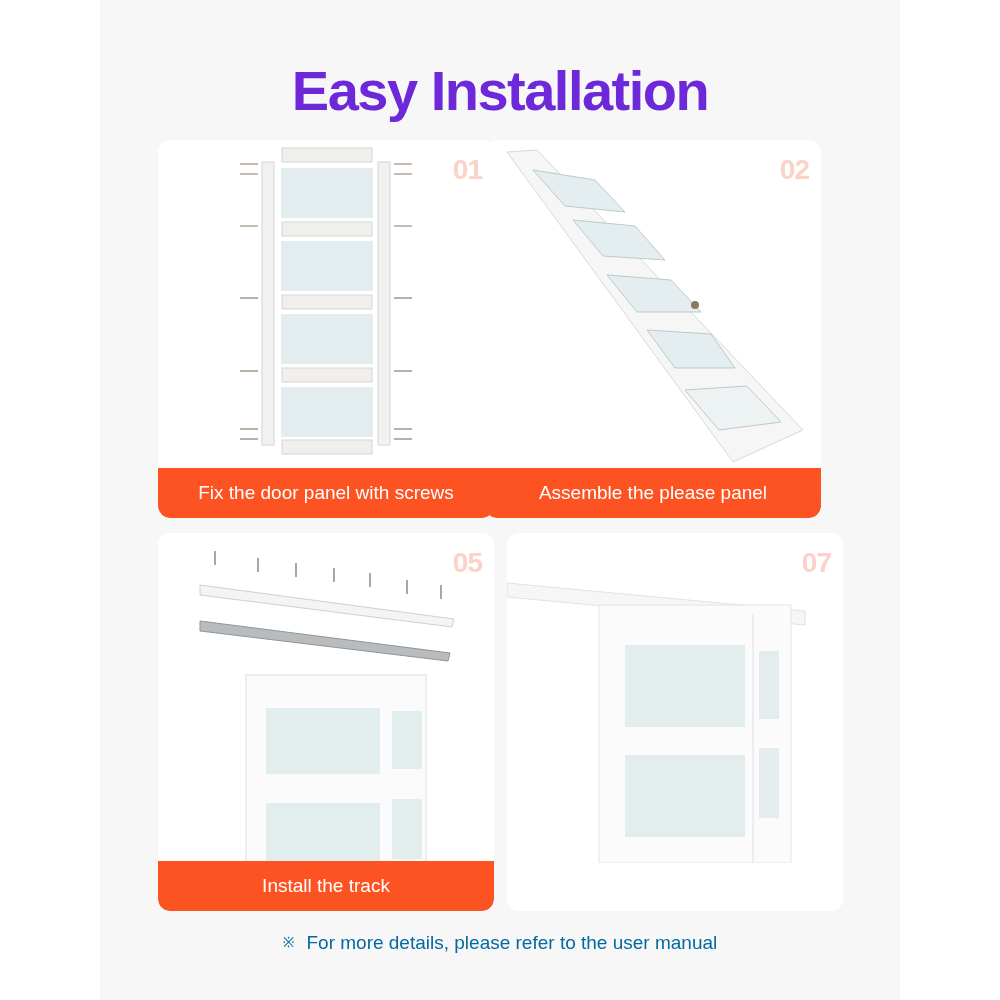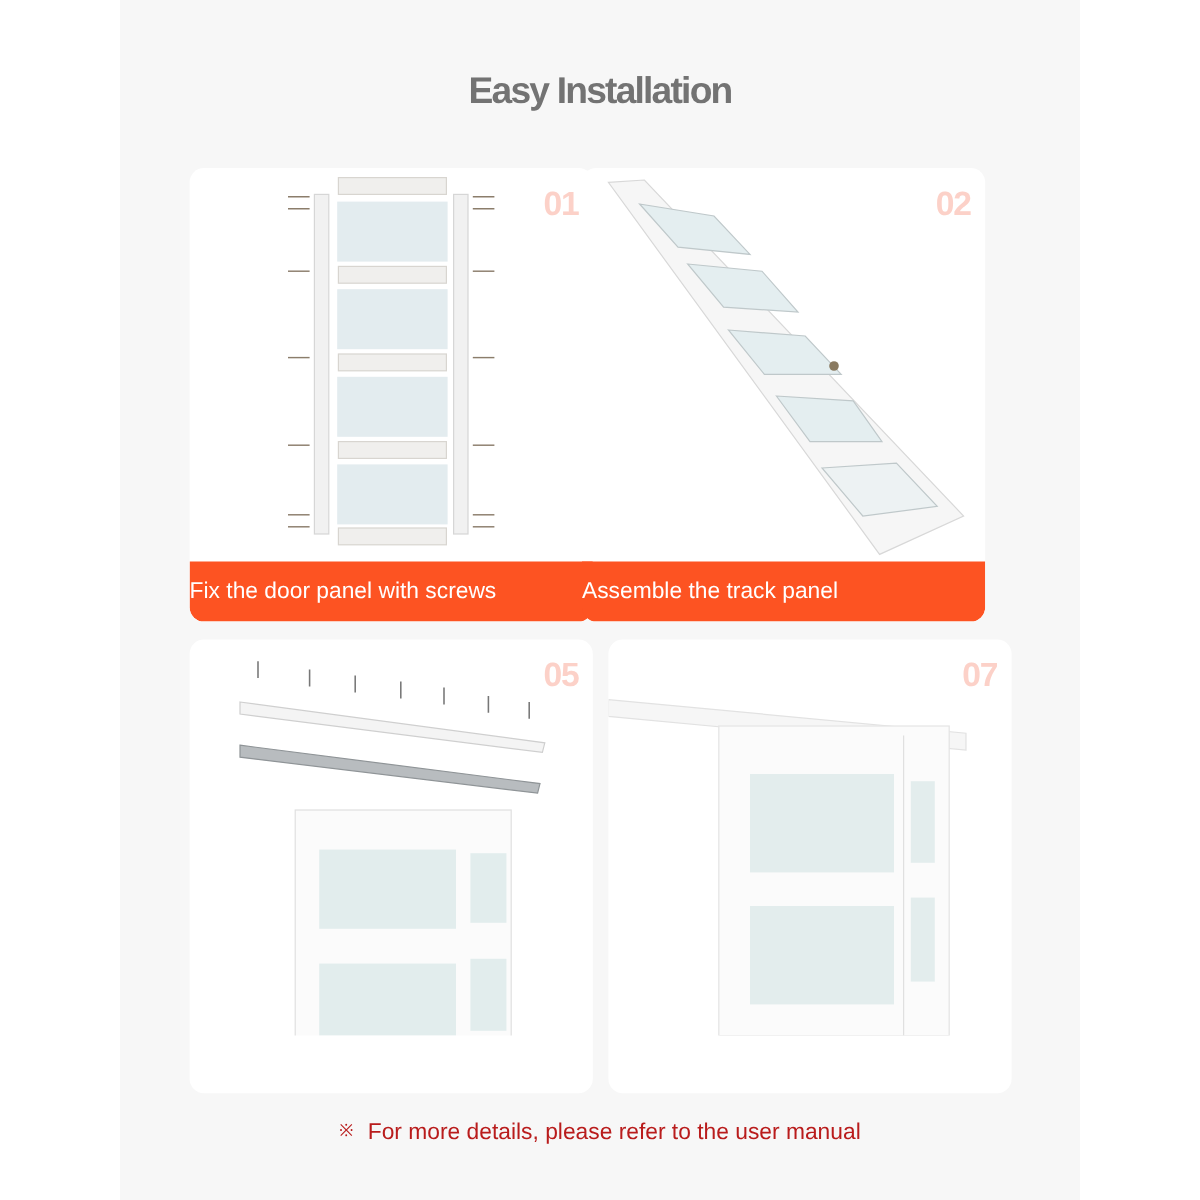--- a/index.html
+++ b/index.html
@@ -1,23 +1,23 @@
 <!DOCTYPE html>
 <html><head>
 <meta charset="utf-8">
 <style>
   html, body { margin:0; padding:0; }
   body { width:1000px; height:1000px; background:#ffffff; position:relative; overflow:hidden; font-family:"Liberation Sans", sans-serif; }
   .panel { position:absolute; left:100px; top:0; width:800px; height:1000px; background:#f7f7f7; }
-  .title { position:absolute; left:0; width:1000px; top:58px; text-align:center; font-size:31px; font-weight:bold; color:#737373; letter-spacing:-1.5px; font-family:"Liberation Sans", sans-serif; }
+  .title { position:absolute; left:0; width:1000px; top:58px; text-align:center; font-size:56px; font-weight:bold; color:#6d28d9; letter-spacing:-1.5px; font-family:"Liberation Sans", sans-serif; }
   .card { position:absolute; width:336px; height:378px; background:#ffffff; border-radius:12px; overflow:hidden; }
   .card .num { position:absolute; right:12px; top:14px; font-size:28px; font-weight:bold; color:#fcd1c8; letter-spacing:-1px; z-index:3; }
-  .card .label { position:absolute; left:0; bottom:0; width:100%; height:50px; background:#fd5322; color:#ffffff; font-size:19px; line-height:50px; z-index:4; border-radius:0 0 12px 12px;margin-top:40px; }
+  .card .label { position:absolute; left:0; bottom:0; width:100%; height:50px; background:#fd5322; color:#ffffff; font-size:19px; text-align:center; line-height:50px; z-index:4; border-radius:0 0 12px 12px;margin-top:40px; }
   .card .art { position:absolute; left:0; top:0; width:100%; height:330px; z-index:1; }
-  .footer { position:absolute; left:0; width:1000px; top:932px; text-align:center; font-size:19px; color:#b91c1c; }
+  .footer { position:absolute; left:0; width:1000px; top:932px; text-align:center; font-size:19px; color:#0369a1; }
   .footer .mark { font-size:14px; margin-right:12px; vertical-align:2px; }
 </style>
 </head>
 <body>
 
 <div class="panel"></div>
 
 <div class="title">Easy Installation</div>
 
 <div class="card" style="left:158px; top:140px;">
@@ -63,21 +63,21 @@
   <svg class="art" viewBox="0 0 336 330">
     <polygon points="22,12 52,10 318,290 248,322" fill="#f6f6f6" stroke="#d8d8d8"></polygon>
     <polygon points="48,30 110,40 140,72 80,66" fill="#e4eef0" stroke="#bfc8ca"></polygon>
     <polygon points="88,80 150,86 180,120 118,116" fill="#e4eef0" stroke="#bfc8ca"></polygon>
     <polygon points="122,135 186,140 216,172 152,172" fill="#e4eef0" stroke="#bfc8ca"></polygon>
     <polygon points="162,190 226,194 250,228 190,228" fill="#e4eef0" stroke="#bfc8ca"></polygon>
     <polygon points="200,250 262,246 296,282 234,290" fill="#edf2f3" stroke="#bfc8ca"></polygon>
     <circle cx="210" cy="165" r="4" fill="#8a7a60"></circle>
   </svg>
   <div class="num">02</div>
-  <div class="label">Assemble the track panel</div>
+  <div class="label">Assemble the please panel</div>
 </div>
 
 <div class="card" style="left:158px; top:533px;">
   <svg class="art" viewBox="0 0 336 330">
     <g stroke="#777" stroke-width="1.3">
       <line x1="57" y1="18" x2="57" y2="32"></line>
         <line x1="100" y1="25" x2="100" y2="39"></line>
       <line x1="138" y1="30" x2="138" y2="44"></line>
         <line x1="176" y1="35" x2="176" y2="49"></line>
       <line x1="212" y1="40" x2="212" y2="54"></line>
@@ -86,20 +86,21 @@
     </g>
     <polygon points="42,52 296,86 294,94 42,62" fill="#f4f4f4" stroke="#cfcfcf"></polygon>
     <polygon points="42,88 292,120 290,128 42,98" fill="#b8bcbf" stroke="#8f9497"></polygon>
     <rect x="88" y="142" width="180" height="190" fill="#fbfbfb" stroke="#e0e0e0"></rect>
     <rect x="108" y="175" width="114" height="66" fill="#e2eded"></rect>
     <rect x="234" y="178" width="30" height="58" fill="#e2eded"></rect>
     <rect x="108" y="270" width="114" height="60" fill="#e2eded"></rect>
     <rect x="234" y="266" width="30" height="60" fill="#e2eded"></rect>
   </svg>
   <div class="num">05</div>
+  <div class="label">Install the track</div>
 </div>
 
 <div class="card" style="left:507px; top:533px;">
   <svg class="art" viewBox="0 0 336 330">
     <polygon points="0,50 298,78 298,92 0,64" fill="#f6f6f6" stroke="#e2e2e2"></polygon>
     <rect x="92" y="72" width="192" height="258" fill="#fbfbfb" stroke="#e4e4e4"></rect>
     <rect x="118" y="112" width="120" height="82" fill="#e3eded"></rect>
     <rect x="252" y="118" width="20" height="68" fill="#e3eded"></rect>
     <rect x="118" y="222" width="120" height="82" fill="#e3eded"></rect>
     <rect x="252" y="215" width="20" height="70" fill="#e3eded"></rect>

